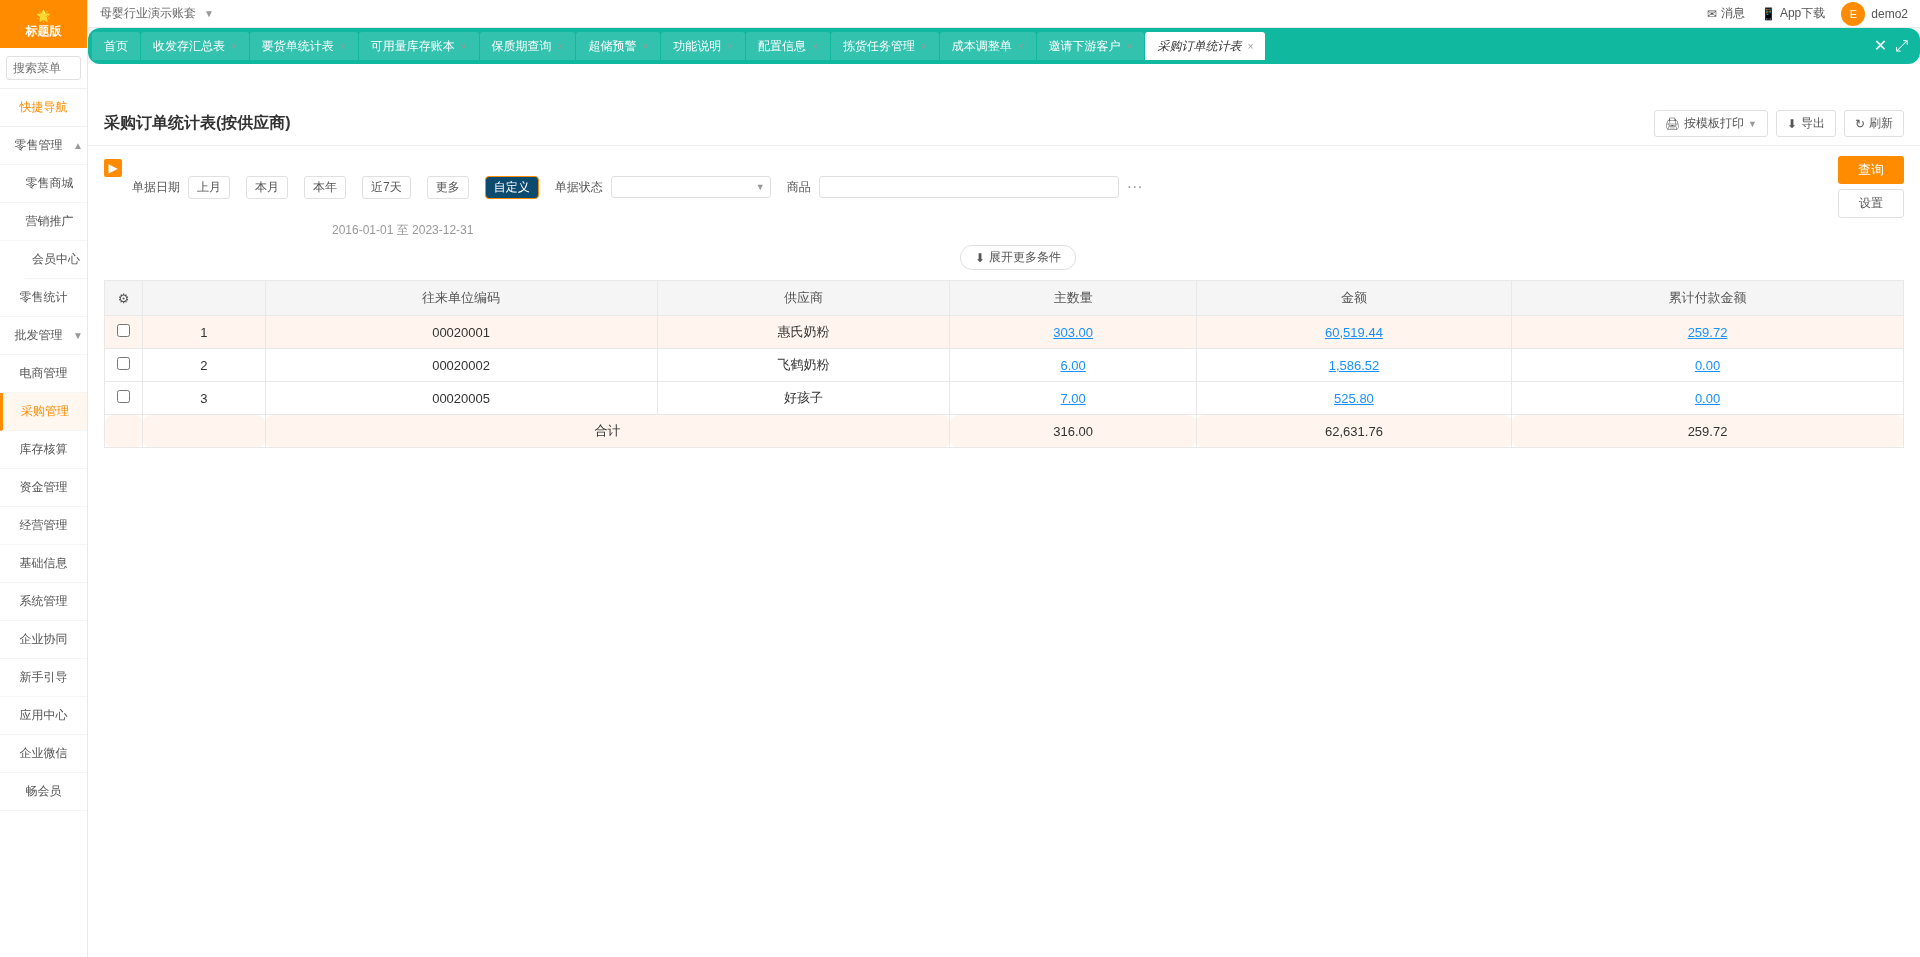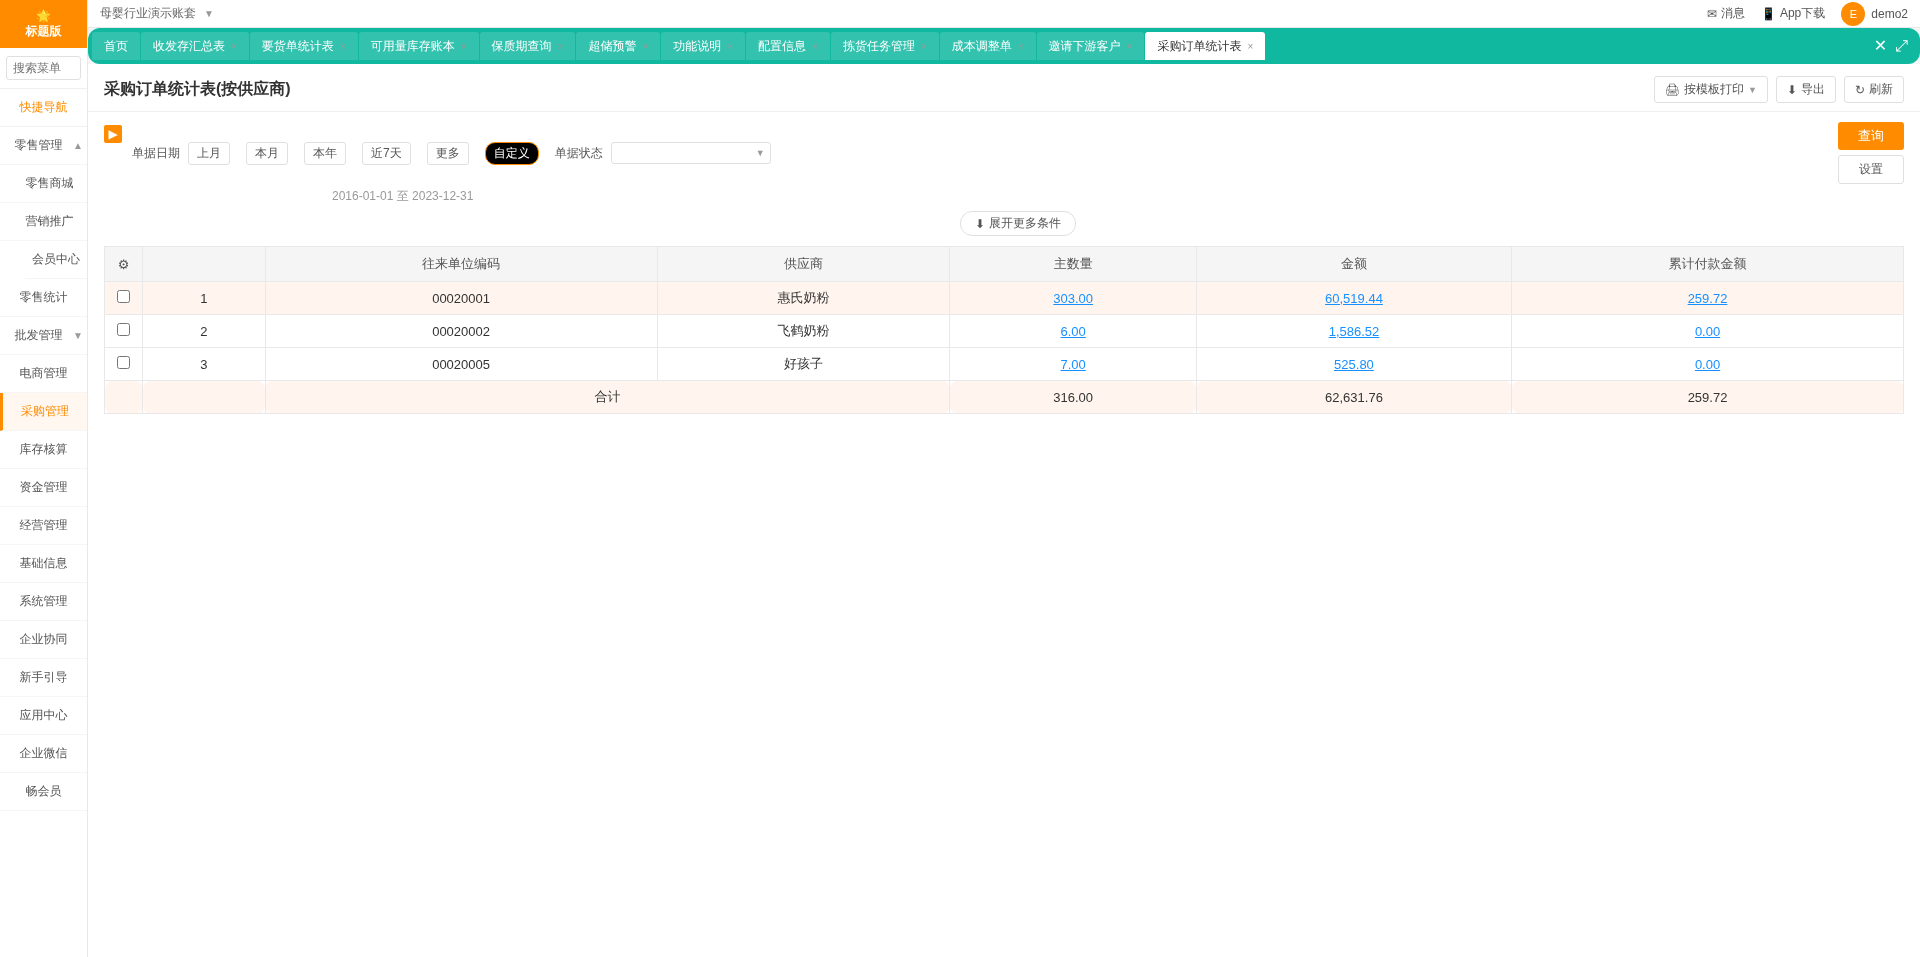--- a/index.html
+++ b/index.html
@@ -21,38 +21,38 @@
     
     .topbar { height: 28px; background: #fff; display: flex; align-items: center; justify-content: space-between; padding: 0 12px; border-bottom: 1px solid #e8e8e8; }
     .topbar-left { display: flex; align-items: center; gap: 8px; }
     .topbar-right { display: flex; align-items: center; gap: 16px; font-size: 12px; color: #555; }
     .topbar-right .icon-btn { display: flex; align-items: center; gap: 4px; cursor: pointer; }
     .topbar-right .user-avatar { width: 24px; height: 24px; border-radius: 50%; background: #ff8c00; display: flex; align-items: center; justify-content: center; color: #fff; font-size: 11px; }
 
     
     .tabbar { height: 36px; background: #10b8a0; display: flex; align-items: center; padding: 0 4px; gap: 1px; overflow-x: auto; border-radius: 12px; }
     .tab { height: 28px; padding: 0 12px; border-radius: 3px 3px 0 0; display: flex; align-items: center; gap: 6px; font-size: 12px; cursor: pointer; white-space: nowrap; color: #fff; background: rgba(255,255,255,0.15); }
-    .tab.active { background: #fff; color: #333; }
+    .tab.active { background: #fff; color: #333; font-style: italic; }
     .tab .tab-close { font-size: 10px; color: #999; cursor: pointer; }
     .tab.active .tab-close { color: #666; }
     .tabbar-actions { margin-left: auto; display: flex; align-items: center; gap: 8px; padding-right: 8px; }
     .tabbar-actions .act-btn { color: #fff; cursor: pointer; font-size: 16px; line-height: 1; }
 
     
     .content { flex: 1; background: #fff; overflow-y: auto; padding: 0; }
 
     
-    .page-header { padding: 12px 16px 8px; display: flex; align-items: center; justify-content: space-between; border-bottom: 1px solid #f0f0f0; }
+    .page-header { padding: 12px 16px 8px; display: flex; align-items: center; justify-content: space-between; border-bottom: 1px solid #f0f0f0; margin-top: 34px; }
     .page-title { font-size: 16px; font-weight: 600; color: #333; }
     .page-actions { display: flex; align-items: center; gap: 8px; }
     .btn-print { background: #fff; border: 1px solid #e0e0e0; border-radius: 3px; padding: 4px 10px; font-size: 12px; color: #555; cursor: pointer; display: flex; align-items: center; gap: 4px; }
     .btn-export { background: #fff; border: 1px solid #e0e0e0; border-radius: 3px; padding: 4px 10px; font-size: 12px; color: #555; cursor: pointer; display: flex; align-items: center; gap: 4px; }
     .btn-refresh { background: #fff; border: 1px solid #e0e0e0; border-radius: 3px; padding: 4px 10px; font-size: 12px; color: #555; cursor: pointer; display: flex; align-items: center; gap: 4px; }
     .date-btn { padding: 2px 8px; border: 1px solid #e0e0e0; border-radius: 3px; font-size: 12px; color: #555; cursor: pointer; background: #fff; }
-    .date-btn.custom { background: #000000; color: #fff; border-color: #ff8c00; border-radius: 10px; }
+    .date-btn.custom { background: #0c4a6e; color: #fff; border-color: #ff8c00; border-radius: 4px; }
     .select-box { border: 1px solid #e0e0e0; border-radius: 3px; padding: 3px 24px 3px 8px; font-size: 12px; color: #333; background: #fff; min-width: 160px; position: relative; appearance: none; cursor: pointer; }
     .select-wrapper { position: relative; display: inline-block; }
     .select-wrapper::after { content: "▼"; position: absolute; right: 6px; top: 50%; transform: translateY(-50%); font-size: 9px; color: #999; pointer-events: none; }
     .goods-input { border: 1px solid #e0e0e0; border-radius: 3px; padding: 3px 8px; font-size: 12px; color: #999; width: 200px; }
     .btn-query { background: #ff8c00; color: #fff; border: none; border-radius: 3px; padding: 5px 20px; font-size: 13px; cursor: pointer; }
     .btn-settings { background: #fff; border: 1px solid #e0e0e0; border-radius: 3px; padding: 5px 12px; font-size: 12px; color: #555; cursor: pointer; }
     .expand-btn { background: #fff; border: 1px solid #e0e0e0; border-radius: 12px; padding: 3px 14px; font-size: 12px; color: #555; cursor: pointer; display: flex; align-items: center; gap: 4px; }
 
     
     .table-container { padding: 0 16px 16px; }
@@ -257,20 +257,25 @@
 
           <div style="display:flex; align-items:center; gap:8px;">
             <span style="font-size:12px; color:#555;">单据状态</span>
             <div class="select-wrapper">
               <select class="select-box">
                 <option value=""></option>
               </select>
             </div>
           </div>
 
+          <div style="display:flex; align-items:center; gap:8px;">
+            <span style="font-size:12px; color:#555;">商品</span>
+            <input type="text" class="goods-input" style="width: 300px;">
+            <button class="ellipsis-btn">···</button>
+          </div>
 
           <div style="display:flex; flex-direction:column; gap:5px; margin-left:auto;">
             <button class="btn-query">查询</button>
             <button class="btn-settings">设置</button>
           </div>
         </div>
         <div style="display:flex; align-items:center; gap:8px; margin-top:4px;">
           <span style="font-size:12px; color:#999; margin-left: 200px;">
             <span>2016-01-01</span>
             <span> 至 </span>

